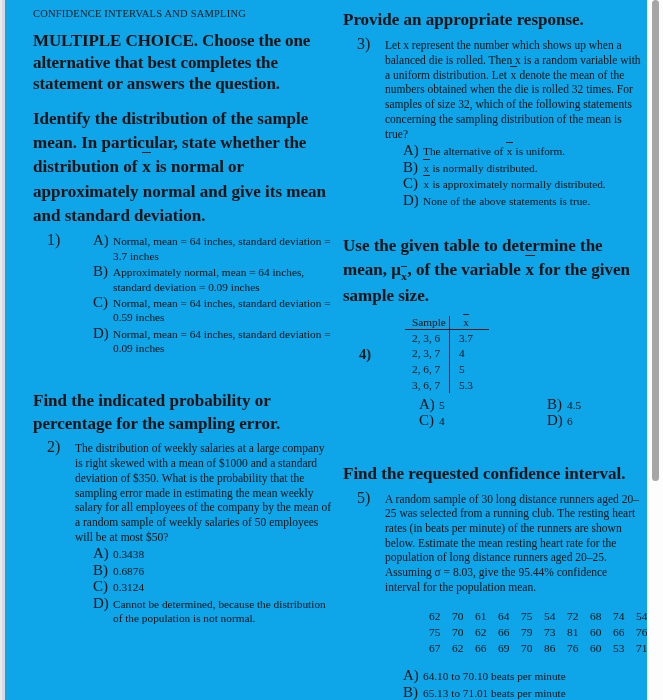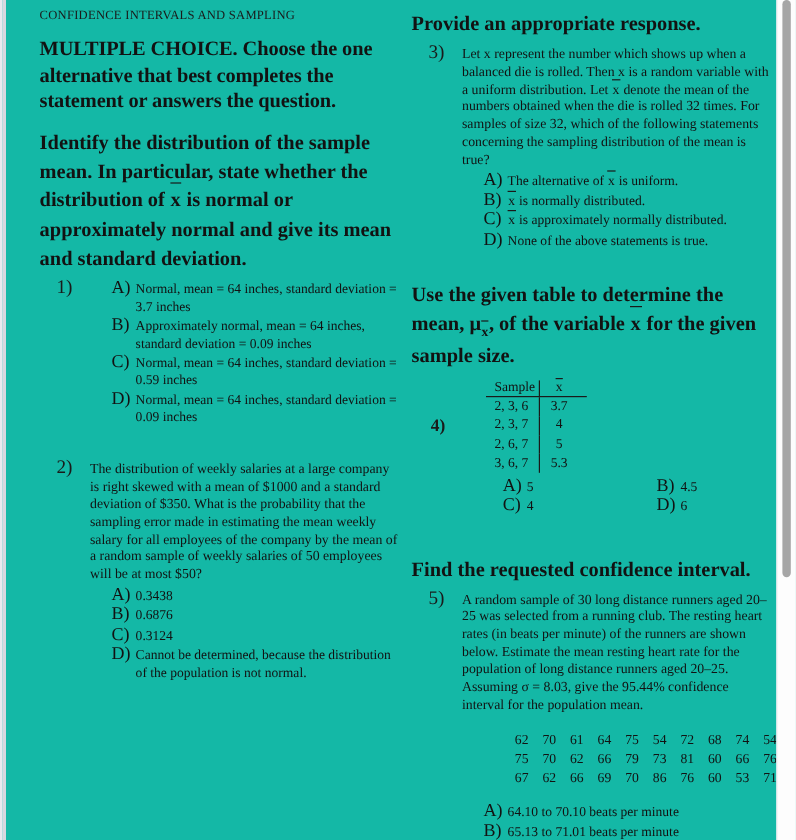--- a/index.html
+++ b/index.html
@@ -16,21 +16,21 @@
     font-family: "Liberation Serif", "DejaVu Serif", serif;
     color: #121212;
     box-sizing: border-box;
     border-left: 2px solid #e9e9ee;
   }
   .sheet {
     position: absolute;
     left: 0; top: 0;
     width: 648px;
     height: 700px;
-    background: #14b8a6;
+    background: #0ea5e9;
     border-left: 3px solid #d8d8df;
   }
   .col {
     position: absolute;
     top: 0;
     width: 300px;
   }
   .col-left { left: 28px; }
   .col-right { left: 338px; width: 300px; }
 
@@ -135,21 +135,21 @@
     border-bottom: 1.2px solid #1a1a1a;
     text-align: center;
   }
   table.sample-table th.th-sample { text-align: left; padding-right: 3px; }
   table.sample-table th.th-xbar {
     border-left: 1.2px solid #1a1a1a;
     padding-left: 9px; padding-right: 16px;
   }
   table.sample-table td {
     padding: 0.5px 7px;
-    text-align: center;
+    text-align: left;
     line-height: 1.3;
   }
   table.sample-table td.td-sample { text-align: left; padding-right: 3px; white-space: nowrap; }
   table.sample-table td.td-xbar {
     border-left: 1.2px solid #1a1a1a;
     padding-left: 9px; padding-right: 16px;
   }
 
   
   .data-grid {
@@ -220,20 +220,21 @@
           </div>
           <div class="opt">
             <span class="opt-letter">D)</span>
             <span class="opt-text">Normal, mean = 64 inches, standard deviation = 0.09 inches</span>
           </div>
         </div>
       </div>
 
       <div class="spacer-lg"></div>
 
+      <div class="directive tight">Find the indicated probability or percentage for the sampling error.</div>
 
       <div class="q-block">
         <span class="q-num">2)</span>
         <div class="q-text">The distribution of weekly salaries at a large company is right skewed with a mean of $1000 and a standard deviation of $350. What is the probability that the sampling error made in estimating the mean weekly salary for all employees of the company by the mean of a random sample of weekly salaries of 50 employees will be at most $50?</div>
         <div class="opts">
           <div class="opt">
             <span class="opt-letter">A)</span>
             <span class="opt-text">0.3438</span>
           </div>
           <div class="opt">

